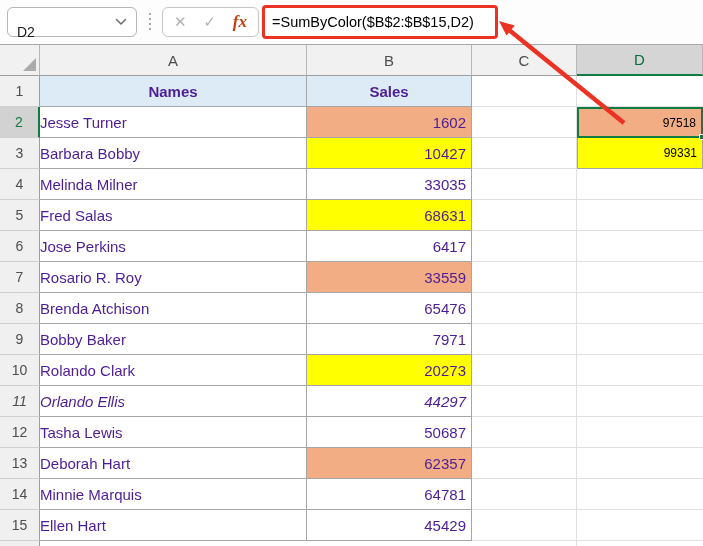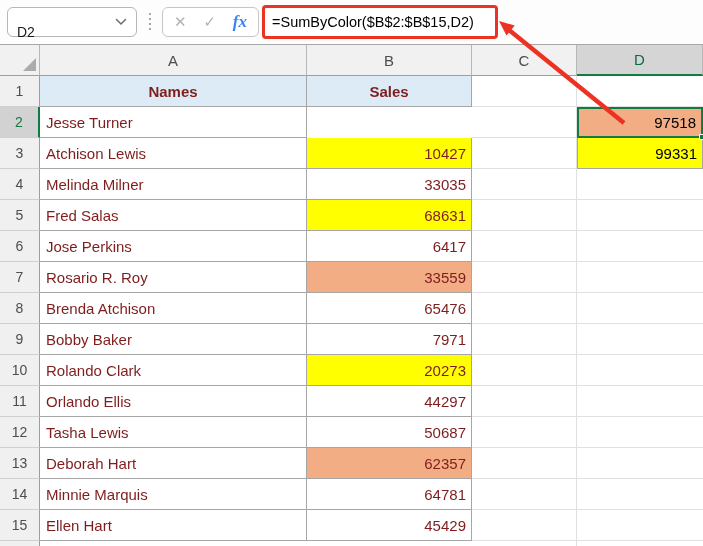--- a/index.html
+++ b/index.html
@@ -11,56 +11,56 @@
   .namebox { position:absolute; left:7px; top:7px; width:130px; height:30px; background:#fff;
              border:1px solid #b8b6b4; border-radius:6px; display:flex; align-items:center;
              padding:0 9px; font-size:14px; color:#1a1a1a; }
   .namebox .nb-val { flex:1;margin-top:20px; }
   .dots { position:absolute; left:149px; top:13px; display:flex; flex-direction:column; gap:3px; }
   .dots i { width:2px; height:2px; background:#8a8a8a; border-radius:50%; }
   .fxgroup { position:absolute; left:162px; top:7px; width:97px; height:30px; background:#fff;
              border:1px solid #c8c6c4; border-radius:6px; display:flex; align-items:center;
              justify-content:space-between; padding:0 11px; }
   .btn-cancel, .btn-enter { color:#b3b1af; font-size:15px; }
-  .btn-fx { font-family:"Liberation Serif", serif; font-style:italic; font-weight:600; font-size:17px; color:#3b82f6; }
+  .btn-fx { font-family:"Liberation Serif", serif; font-style:italic; font-weight:600; font-size:17px; color:#c2410c; }
   .formulabox { position:absolute; left:262px; top:5px; width:236px; height:34px; background:#fff;
                 border:3px solid #ec3223; border-radius:4px; display:flex; align-items:center;
                 padding-left:7px; font-size:14.5px; color:#000; white-space:nowrap; }
 
   
   .sheet { position:absolute; left:0; top:45px; width:703px; height:501px; background:#fff; }
 
   .ch { position:absolute; top:0; height:31px; background:#f1f1f1; color:#4d4d4d; font-size:15px;
         display:flex; align-items:center; justify-content:center;
         border-right:1px solid #b7b7b7; border-bottom:1px solid #9e9e9e; }
   .ch.corner { left:0; width:40px; }
   .ch.selcol { background:#d5d5d5; color:#0e6b3c; border-bottom:2px solid #107c41; }
   .corner-tri { position:absolute; right:3px; bottom:4px; width:0; height:0;
                 border-left:13px solid transparent; border-bottom:13px solid #ababab; }
 
   .row { position:absolute; left:0; width:472px; height:31px; }
   .rh { position:absolute; left:0; top:0; width:40px; height:31px; background:#f0f0f0; color:#4d4d4d;
         font-size:14px; display:flex; align-items:center; justify-content:center;
         border-right:1px solid #9e9e9e; border-bottom:1px solid #cfcfcf; }
   .rh.sel { background:#d2d2d2; color:#107c41; border-right:2px solid #107c41; font-weight:400; }
-  .cell { position:absolute; top:0; height:31px; font-size:15px; color:#7f1d1d; display:flex; align-items:center;
+  .cell { position:absolute; top:0; height:31px; font-size:15px; color:#4c1d95; display:flex; align-items:center;
           border-right:1px solid #a6a6a6; border-bottom:1px solid #a6a6a6; background:#fff; }
-  .ca { left:40px; width:267px; padding-left:6px; }
+  .ca { left:40px; width:267px; }
   .cb { left:307px; width:165px; justify-content:flex-end; padding-right:5px; }
   .hdrcell { background:#ddebf7; font-weight:bold; justify-content:center; padding:0; }
 
   .fill-orange { background:#f2ad84; }
   .fill-yellow { background:#ffff00; }
 
   .gridbg { position:absolute; left:472px; top:31px; width:231px; height:470px; pointer-events:none;
     background-image:
       repeating-linear-gradient(to bottom, transparent 0, transparent 30px, #e0e0e0 30px, #e0e0e0 31px),
       linear-gradient(to right, transparent 0, transparent 104px, #e0e0e0 104px, #e0e0e0 105px, transparent 105px); }
 
-  .dcell { position:absolute; left:577px; width:126px; height:31px; font-size:15px; color:#000;
+  .dcell { position:absolute; left:577px; width:126px; height:31px; font-size:12px; color:#000;
            display:flex; align-items:center; justify-content:flex-end; padding-right:5px;
            border-left:1px solid #a6a6a6; border-right:1px solid #a6a6a6; border-bottom:1px solid #a6a6a6; }
   .dcell.selected-cell { border:2px solid #107c41; z-index:5; }
   .fill-handle { position:absolute; right:-4px; bottom:-4px; width:6px; height:6px;
                  background:#107c41; border:1px solid #ffffff; display:none; }
   .selected-cell .fill-handle { display:block; }
 
   .rh16 { position:absolute; left:0; top:496px; width:40px; height:5px; background:#f0f0f0;
           border-right:1px solid #9e9e9e; }
 
@@ -106,24 +106,25 @@
 
   <div class="row" style="top:31px;">
     <div class="rh">1</div>
     <div class="cell ca hdrcell">Names</div>
     <div class="cell cb hdrcell">Sales</div>
   </div>
 
   <div class="row" style="top:62px;">
     <div class="rh sel">2</div>
     <div class="cell ca">Jesse Turner</div>
+    <div class="cell cb fill-orange">1602</div>
   </div>
   <div class="row" style="top:93px;">
     <div class="rh">3</div>
-    <div class="cell ca">Atchison Lewis</div>
+    <div class="cell ca">Barbara Bobby</div>
     <div class="cell cb fill-yellow">10427</div>
   </div>
   <div class="row" style="top:124px;">
     <div class="rh">4</div>
     <div class="cell ca">Melinda Milner</div>
     <div class="cell cb">33035</div>
   </div>
   <div class="row" style="top:155px;">
     <div class="rh">5</div>
     <div class="cell ca">Fred Salas</div>
@@ -147,21 +148,21 @@
   <div class="row" style="top:279px;">
     <div class="rh">9</div>
     <div class="cell ca">Bobby Baker</div>
     <div class="cell cb">7971</div>
   </div>
   <div class="row" style="top:310px;">
     <div class="rh">10</div>
     <div class="cell ca">Rolando Clark</div>
     <div class="cell cb fill-yellow">20273</div>
   </div>
-  <div class="row" style="top:341px;">
+  <div class="row" style="top:341px;font-style:italic;">
     <div class="rh">11</div>
     <div class="cell ca">Orlando Ellis</div>
     <div class="cell cb">44297</div>
   </div>
   <div class="row" style="top:372px;">
     <div class="rh">12</div>
     <div class="cell ca">Tasha Lewis</div>
     <div class="cell cb">50687</div>
   </div>
   <div class="row" style="top:403px;">

